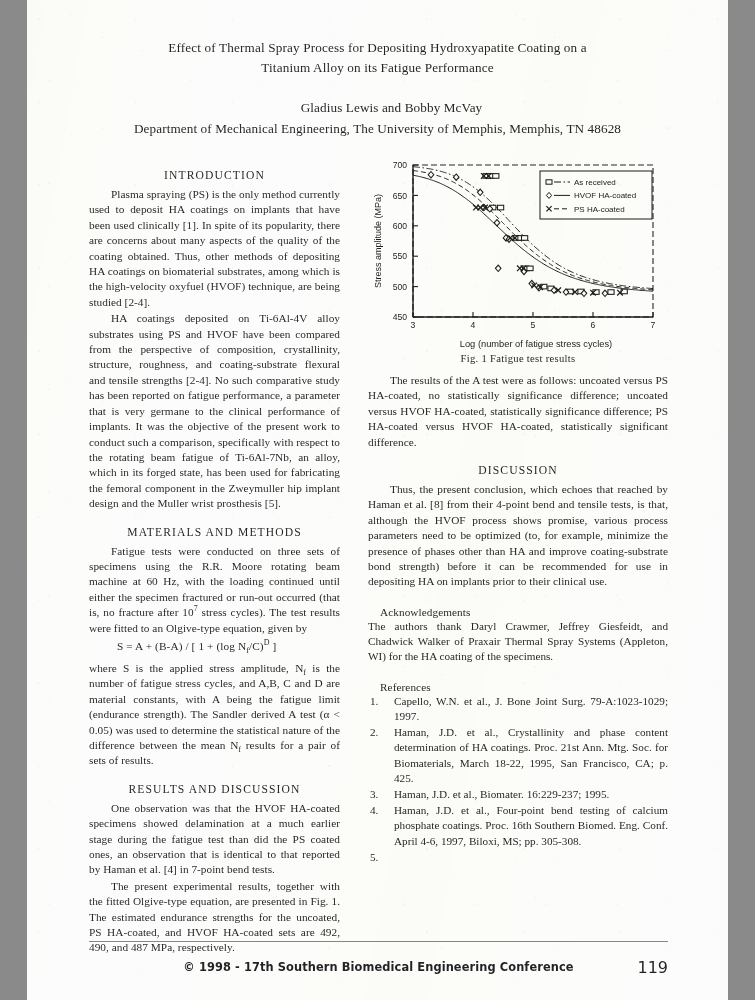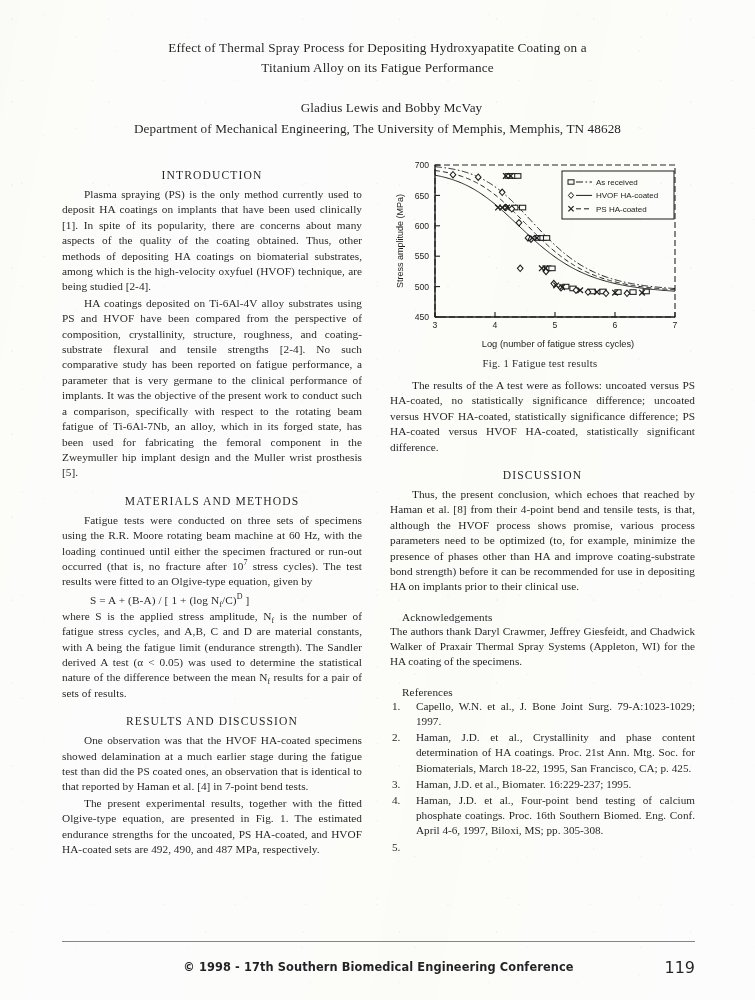--- a/index.html
+++ b/index.html
@@ -3,21 +3,21 @@
 <meta charset="utf-8">
 <title>Scanned Conference Paper</title>
 <style>
   html, body {
     margin: 0;
     padding: 0;
     background: #8a8a8a;
   }
   .page {
     position: relative;
-    width: 755px;
+    width: 701px;
     height: 1000px;
     margin: 0 auto;
     background: #fbfbf8;
     box-sizing: border-box;
     font-family: "Liberation Serif", serif;
     color: #17171a;
     overflow: hidden;
     filter: contrast(1.06) brightness(0.99);
   }
   
@@ -89,36 +89,35 @@
     text-align: justify;
     text-indent: 22px;
     letter-spacing: 0.02px;
   }
   p.body.noindent { text-indent: 0; }
   p.body + p.body { margin-top: 1px; }
 
   .equation {
     font-size: 11.3px;
     line-height: 16px;
-    margin: 2px 0 1px 28px;
+    margin: 2px 0 7px 28px;
     letter-spacing: 0.1px;
   }
   .equation sub, .equation sup { font-size: 8px; }
   sub, sup { font-size: 8px; line-height: 0; }
 
   
   .figure-box {
     width: 300px;
     margin: 2px 0 0 0;
   }
   .chart-wrap { position: relative; width: 300px; height: 196px; }
   .fig-caption {
     text-align: center;
     font-size: 10.6px;
-    margin-top: 5px;
     letter-spacing: 0.3px;
   }
 
   
   .ack-head, .ref-head {
     font-size: 11.2px;
     margin: 16px 0 1px 12px;
     letter-spacing: 0.1px;
   }
   .ack-body {

